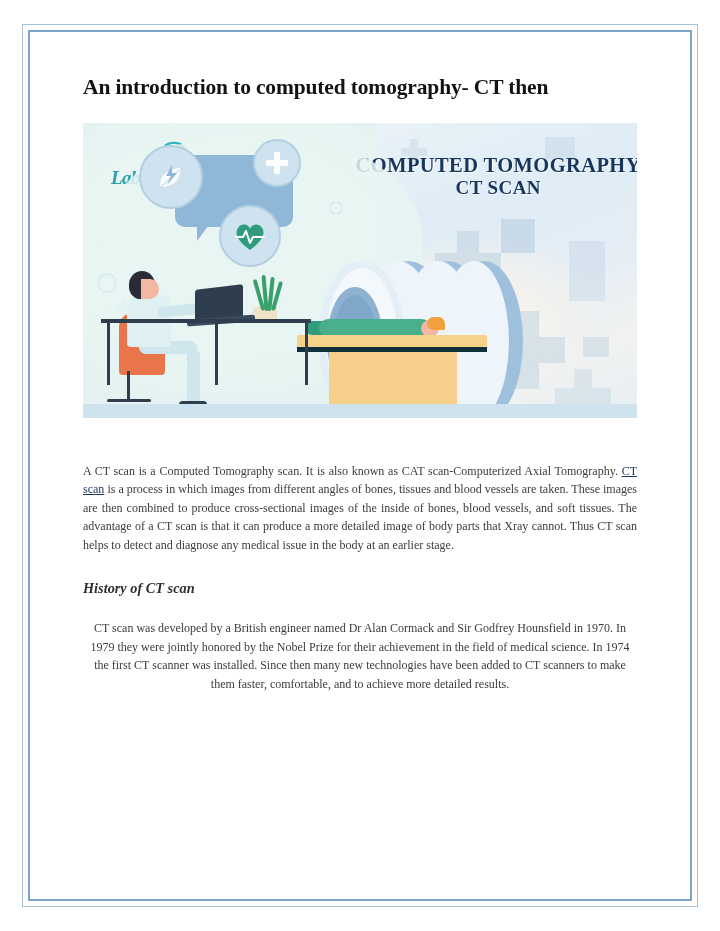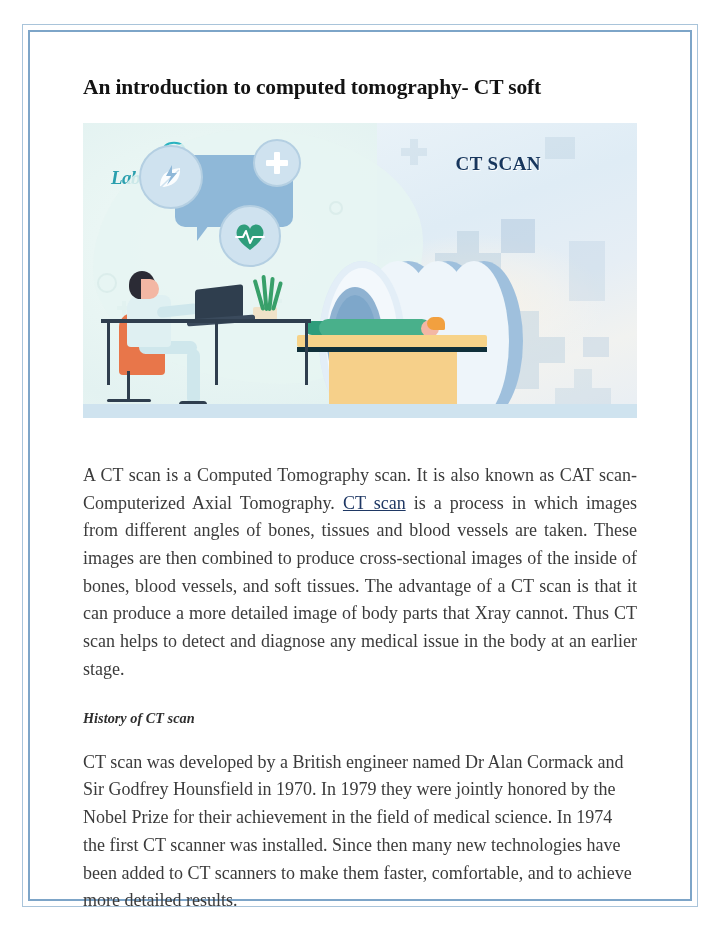--- a/index.html
+++ b/index.html
@@ -186,51 +186,51 @@
   .deco{ position:absolute; opacity:.5; }
   .deco-ring{ border:2px solid #cfe6e4; border-radius:50%; }
   .deco-cross{ position:absolute; }
   .deco-cross i{ position:absolute; background:#dff0ef; }
   .deco-cross i.h{ left:0; top:35%; width:100%; height:30%; }
   .deco-cross i.v{ top:0; left:35%; width:30%; height:100%; }
 
   
   .para{
     font-family:"Liberation Serif", serif;
-    font-size:18px;
+    font-size:12px;
     line-height:1.54;
     color:#3b3b3b;
     margin:0;
   }
   .para.justify{ text-align:justify; }
   .p1{ margin-top:44px; }
   .sec-head{
     font-family:"Liberation Serif", serif;
     font-weight:bold;
     font-size:14.3px;
     color:#2e2e2e;
     margin:26px 0 0 0;
     font-style:italic;
   }
-  .p2{ margin-top:22px; }
+  .p2{ margin-top:22px;text-align:center; }
   .lnk{
     color:#1f3864; text-decoration:underline; cursor:pointer;
   }
 </style>
 </head>
 <body>
 
 <div class="page">
 
   <div class="border-outer"></div>
   <div class="border-inner"></div>
 
   <div class="content">
 
-    <h1 class="doc-title">An introduction to computed tomography- CT soft</h1>
+    <h1 class="doc-title">An introduction to computed tomography- CT then</h1>
 
     <div class="hero">
 
       <div class="hero-bg-left"></div>
       <div class="hero-bg-right"></div>
       <div class="hero-glow"></div>
 
       <div class="cross" style="left:318px;top:16px;width:26px;height:26px;opacity:.35;">
           <i class="h"></i>
           <i class="v"></i>
@@ -253,20 +253,21 @@
         </div>
       <div class="sq" style="left:418px;top:96px;width:34px;height:34px;opacity:.55;"></div>
       <div class="sq" style="left:462px;top:14px;width:30px;height:22px;opacity:.35;"></div>
       <div class="sq" style="left:396px;top:150px;width:22px;height:22px;opacity:.75;background:#7fa6c6;"></div>
       <div class="sq" style="left:358px;top:194px;width:14px;height:26px;opacity:.7;background:#7fa6c6;"></div>
       <div class="sq" style="left:486px;top:118px;width:36px;height:60px;opacity:.3;"></div>
       <div class="sq" style="left:300px;top:258px;width:34px;height:18px;opacity:.3;"></div>
       <div class="sq" style="left:500px;top:214px;width:26px;height:20px;opacity:.4;"></div>
 
       <div class="hero-heading">
+        <span class="l2">COMPUTED TOMOGRAPHY</span>
         <span class="l3">CT SCAN</span>
       </div>
 
       <div class="logo">
         <svg class="logo-face" viewBox="0 0 40 36">
           <path d="M8 16 Q8 4 20 4 Q32 4 32 16 L32 22 Q32 32 20 32 Q8 32 8 22 Z" fill="none" stroke="#2bb3c0" stroke-width="2"></path>
           <path d="M6 13 Q20 6 34 13" fill="none" stroke="#2bb3c0" stroke-width="2.4"></path>
           <circle cx="14" cy="19" r="4.2" fill="none" stroke="#2bb3c0" stroke-width="2"></circle>
           <circle cx="26" cy="19" r="4.2" fill="none" stroke="#2bb3c0" stroke-width="2"></circle>
           <line x1="18.2" y1="19" x2="21.8" y2="19" stroke="#2bb3c0" stroke-width="2"></line>

